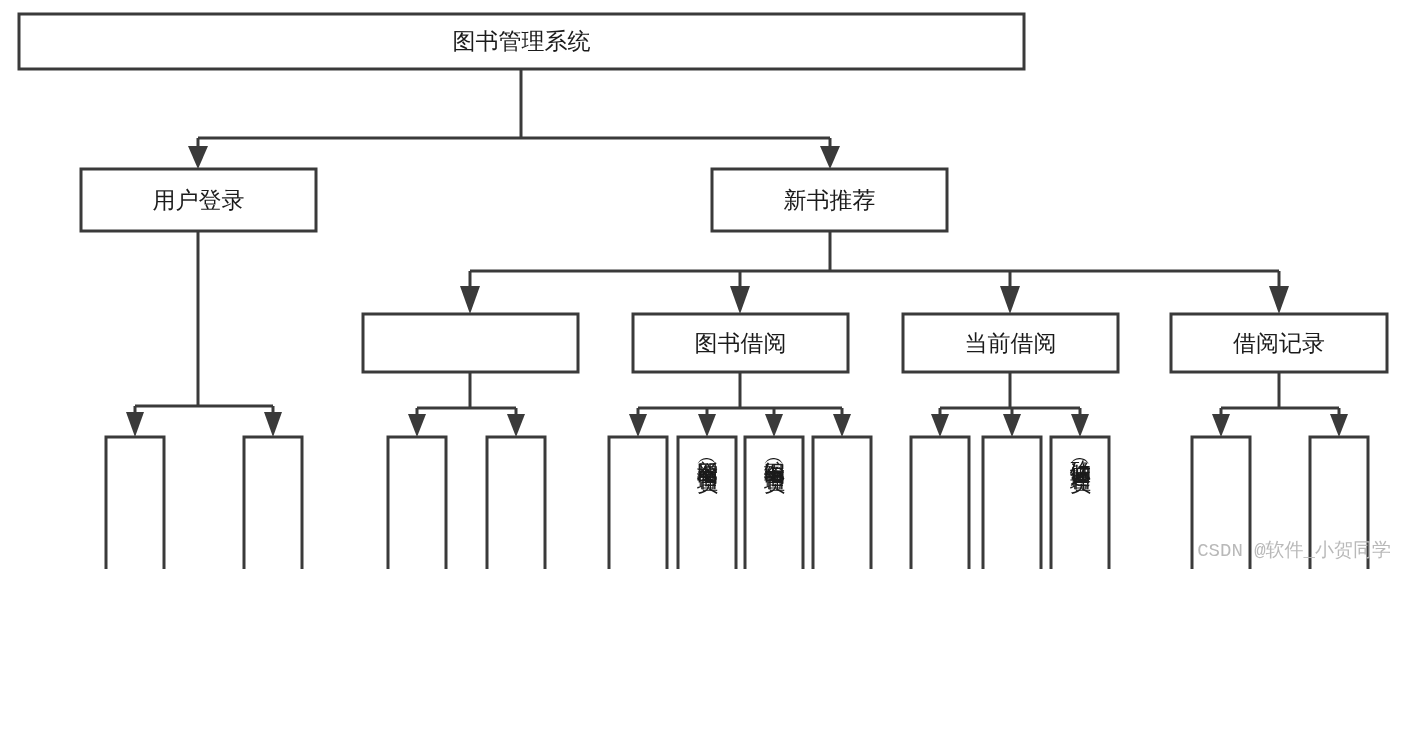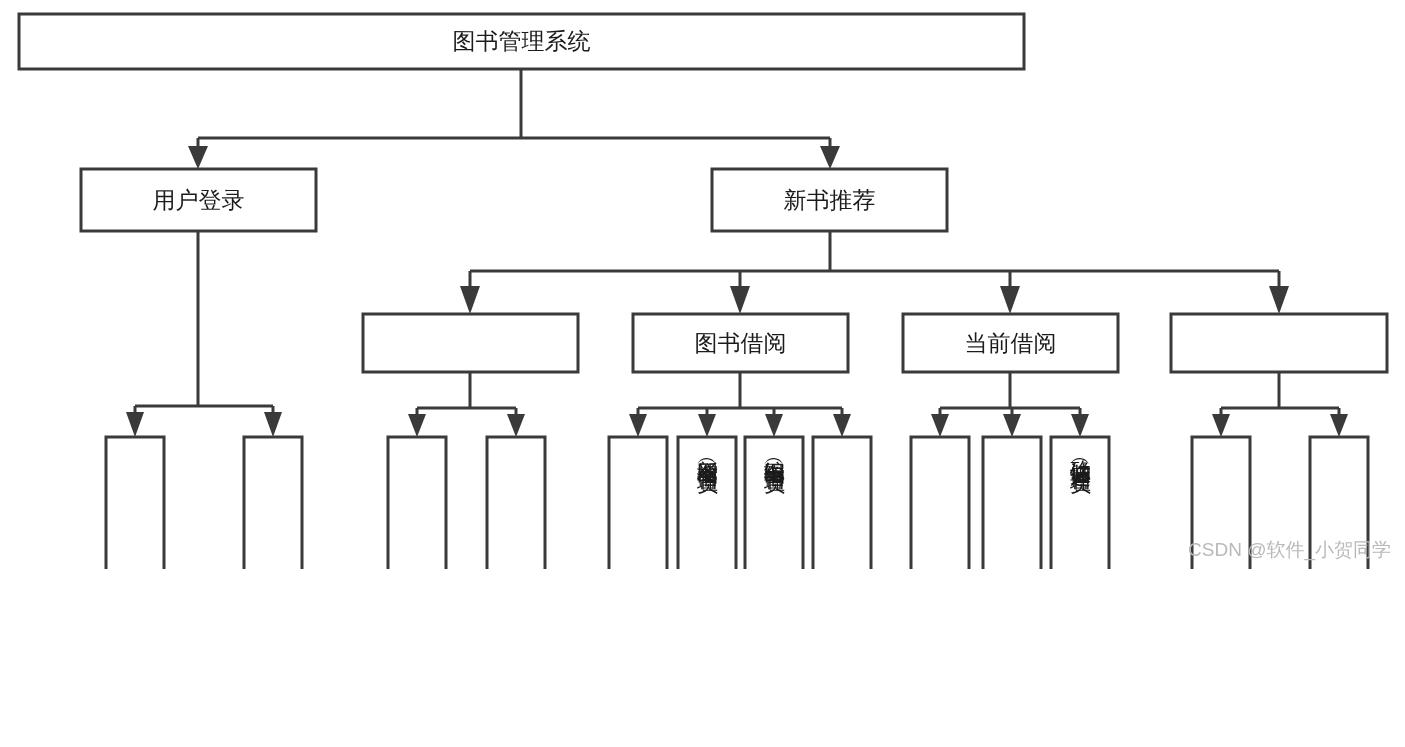--- a/index.html
+++ b/index.html
@@ -67,21 +67,21 @@
   .hlabel-text {
     font-family: "DejaVu Sans", "Liberation Sans", sans-serif;
     font-size: 23px;
     color: #1b1b1b;
     white-space: nowrap;
   }
   #watermark {
     position: absolute;
     right: 14px;
     bottom: 6px;
-    font-family: Liberation Sans, sans-serif;
+    font-family: Liberation Mono, monospace;
     font-size: 19px;
     color: #b9b9b9;
     white-space: nowrap;
     pointer-events: none;
     text-align: center;
   }
 </style>
 </head>
 <body>
 
@@ -205,20 +205,23 @@
 
 
   <div class="hlabel-wrap" style="left:903px; top:314px; width:215px; height:58px;">
     <span class="hlabel-text">当前借阅</span>
   </div>
 
   <div class="hlabel-wrap" style="left:633px; top:314px; width:215px; height:58px;">
     <span class="hlabel-text">图书借阅</span>
   </div>
 
+  <div class="hlabel-wrap" style="left:1171px; top:314px; width:216px; height:58px;">
+    <span class="hlabel-text">借阅记录</span>
+  </div>
 
   <div class="vlabel-wrap" style="left:106px; top:437px; width:58px; height:296px;">
     <span class="vlabel-text">用户登录</span>
   </div>
 
   <div class="vlabel-wrap" style="left:244px; top:437px; width:58px; height:296px;">
     <span class="vlabel-text">注销登录</span>
   </div>
 
   <div class="vlabel-wrap" style="left:388px; top:437px; width:58px; height:296px;">

